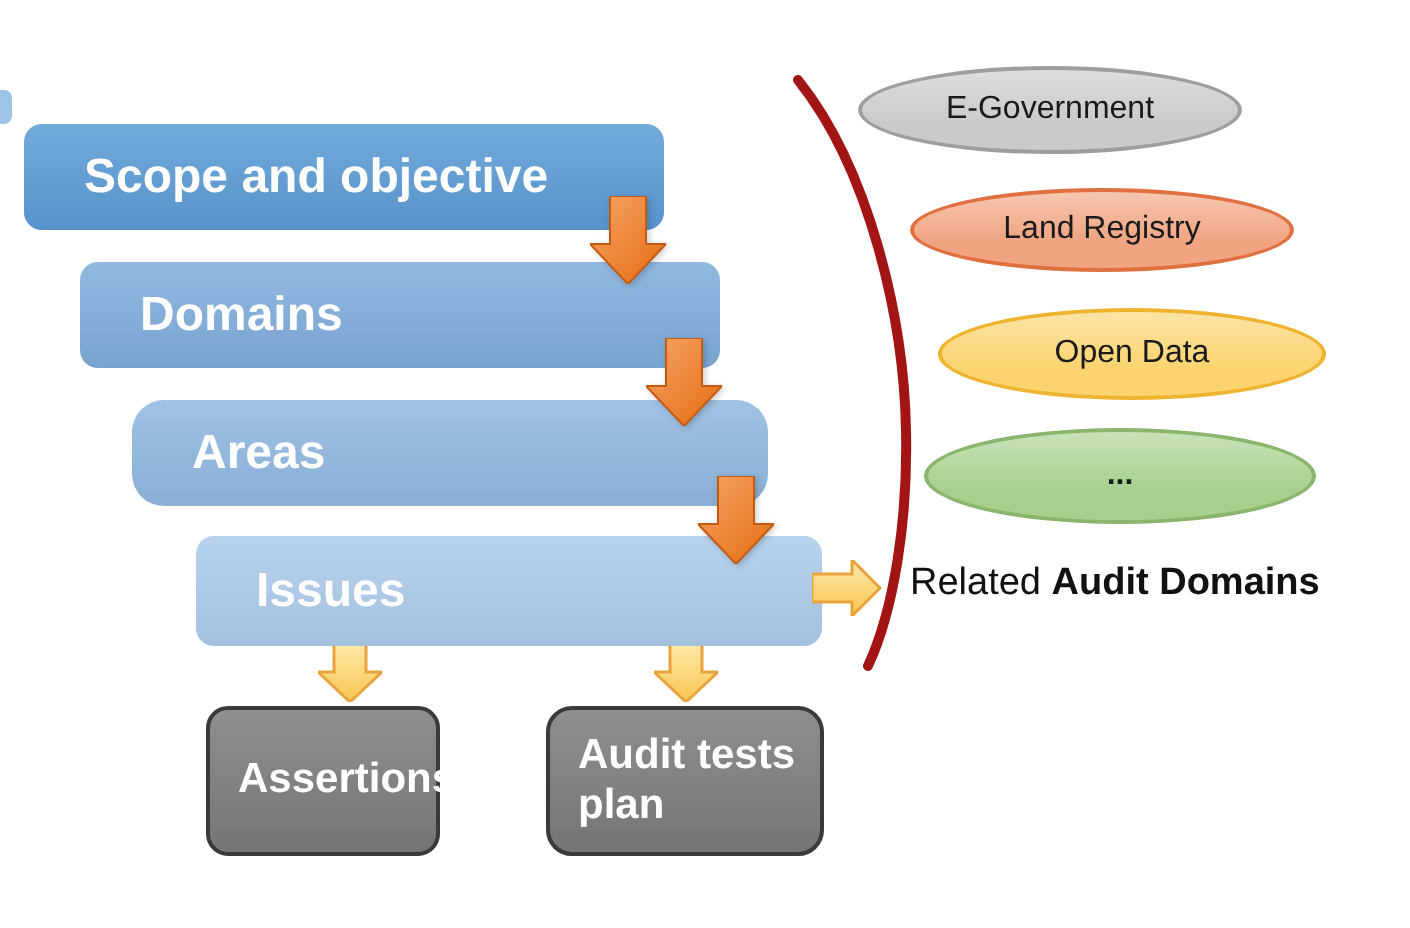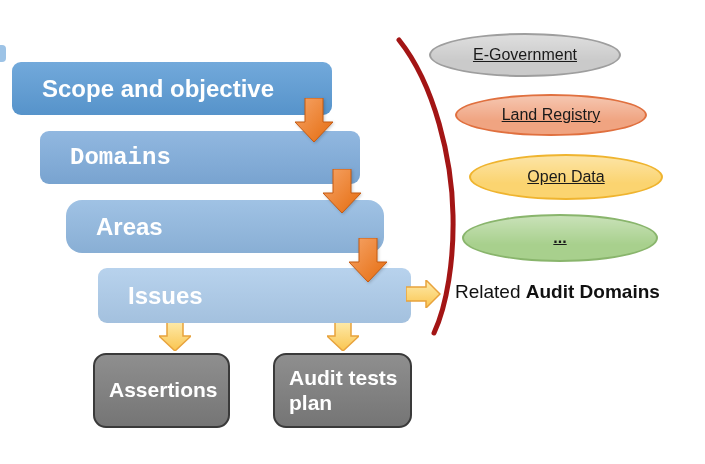--- a/index.html
+++ b/index.html
@@ -9,56 +9,55 @@
   }
   .abs{position:absolute;}
   
   .bar{
     position:absolute;border-radius:9px;display:flex;align-items:center;
     color:var(--bar-text,#fff);font-weight:bold;font-size:24px;
     padding-left:30px;box-sizing:border-box;z-index:2;
     background-image:linear-gradient(180deg,rgba(255,255,255,.14),rgba(0,0,0,.05));
   }
   .bar1{left:12px;top:62px;width:320px;height:53px;background-color:var(--bar-1);}
-  .bar2{left:40px;top:131px;width:320px;height:53px;background-color:var(--bar-2);font-family:Liberation Mono, monospace;}
+  .bar2{left:40px;top:131px;width:320px;height:53px;background-color:var(--bar-2);}
   .bar3{left:66px;top:200px;width:318px;height:53px;background-color:var(--bar-3);border-radius:16px;}
   .bar4{left:98px;top:268px;width:313px;height:55px;background-color:var(--bar-4);}
   .sliver{left:-9px;top:45px;width:15px;height:17px;border-radius:4px;background:#9DC3E6;z-index:1;}
   
   .arrow{position:absolute;z-index:3;filter:drop-shadow(1px 1.5px 1.5px rgba(0,0,0,.2));}
   .yarrow{position:absolute;z-index:1;}
   .rarrow{position:absolute;z-index:4;}
   
   .curve{position:absolute;left:390px;top:30px;z-index:3;}
   
   .ell{
     position:absolute;border-radius:50%;display:flex;align-items:center;justify-content:center;
     font-size:16px;color:#1a1a1a;box-sizing:border-box;
     background-image:linear-gradient(180deg,rgba(255,255,255,.38),rgba(255,255,255,0) 65%);
-    text-decoration:underline;
   }
   .ell-gray{left:429px;top:33px;width:192px;height:44px;background-color:var(--ellipse-gray);border:2px solid var(--ellipse-gray-border);}
   .ell-salmon{left:455px;top:94px;width:192px;height:42px;background-color:var(--ellipse-salmon);border:2px solid var(--ellipse-salmon-border);}
   .ell-yellow{left:469px;top:154px;width:194px;height:46px;background-color:var(--ellipse-yellow);border:2px solid var(--ellipse-yellow-border);}
   .ell-green{left:462px;top:214px;width:196px;height:48px;background-color:var(--ellipse-green);border:2px solid var(--ellipse-green-border);font-weight:bold;}
   
   .related{
     position:absolute;left:455px;top:281px;font-size:19px;color:var(--label-text,#111);
     white-space:nowrap;z-index:4;
   }
   .related b{font-weight:bold;}
   
   .obox{
     position:absolute;top:353px;height:75px;border-radius:13px;box-sizing:border-box;
     background-color:var(--output-box);border:2.5px solid var(--output-box-border);
     background-image:linear-gradient(180deg,rgba(255,255,255,.12),rgba(0,0,0,.08));
     color:var(--output-text,#fff);font-weight:bold;font-size:21px;line-height:1.15;
     display:flex;align-items:center;padding-left:14px;padding-right:10px;z-index:2;
   }
-  .obox1{left:93px;width:137px;}
+  .obox1{left:103px;width:117px;border-radius:11px;}
   .obox2{left:273px;width:139px;}
 </style>
 </head>
 <body>
 
 <div id="canvas">
 
   <svg width="0" height="0" style="position:absolute" aria-hidden="true">
     <defs>
       <linearGradient id="og" x1="0" y1="0" x2="1" y2="1">

